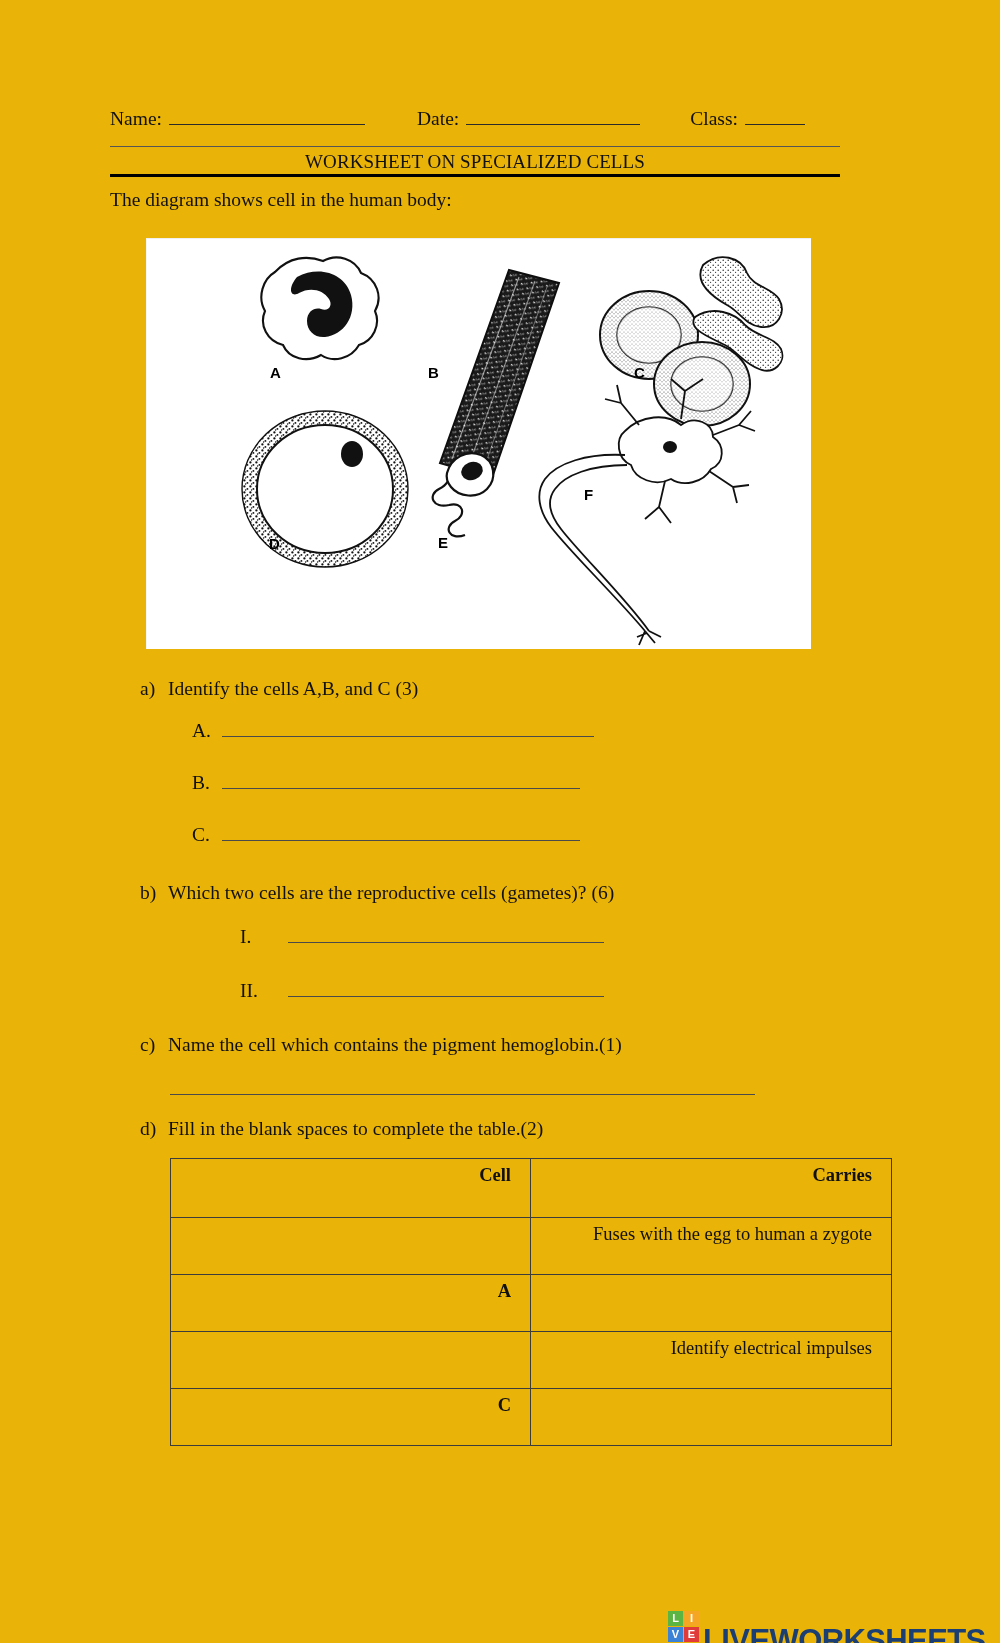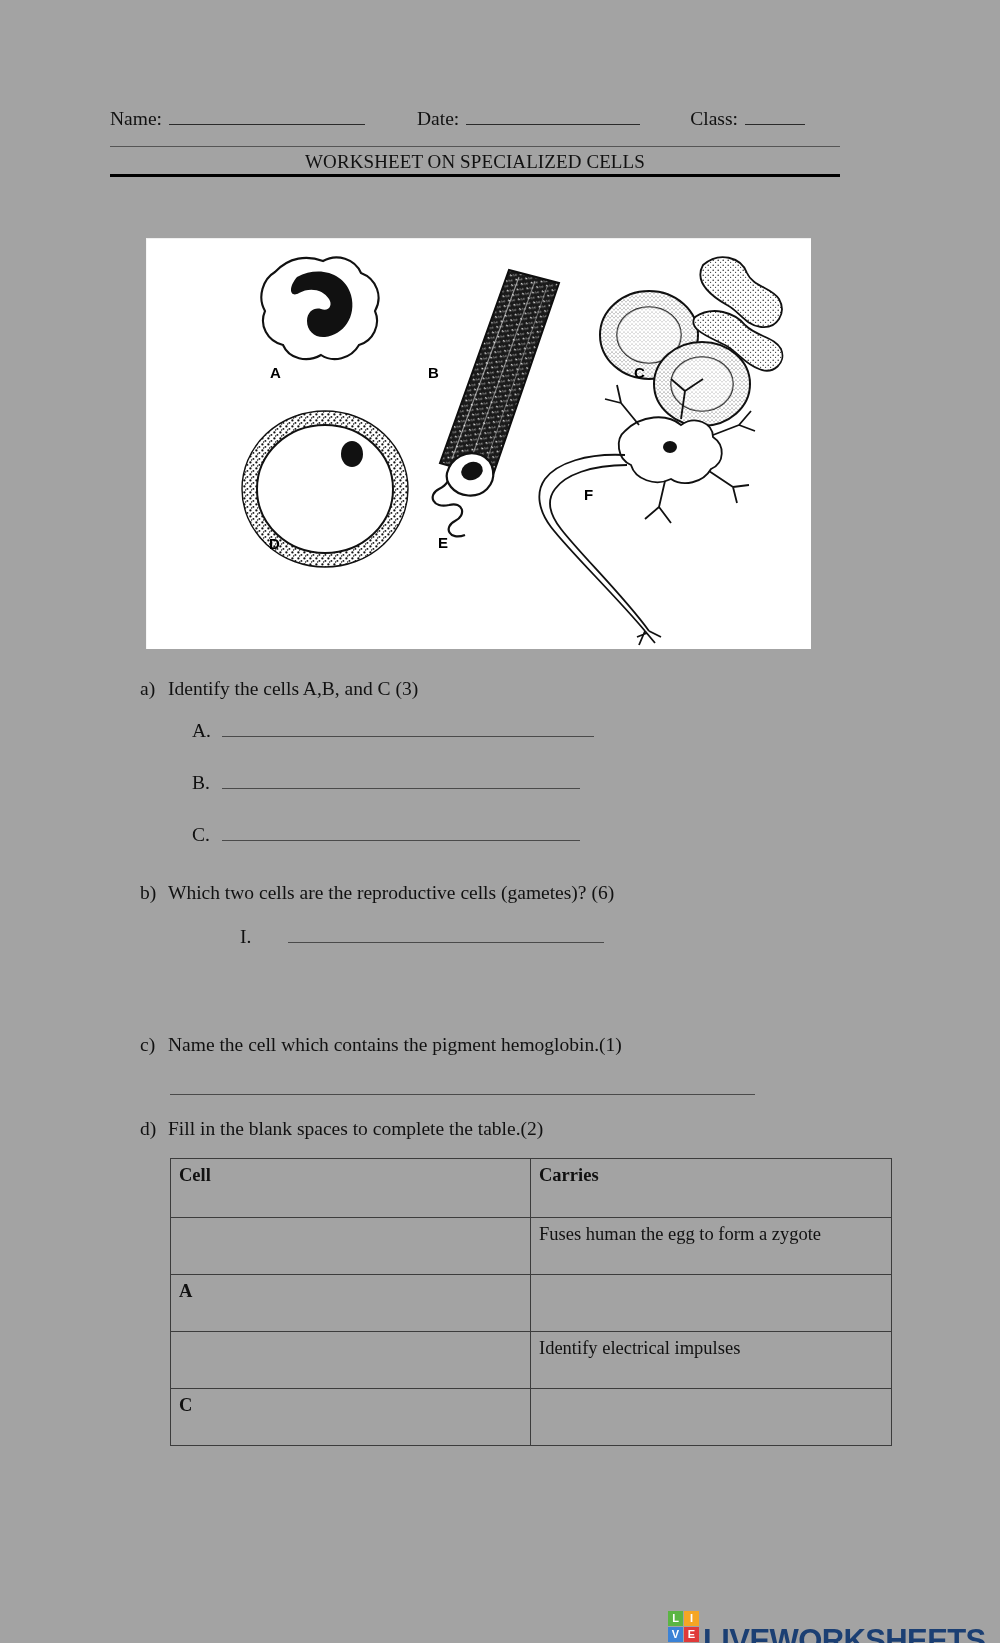--- a/index.html
+++ b/index.html
@@ -4,21 +4,21 @@
 <style>
   html, body {
     margin: 0;
     padding: 0;
     background: #ffffff;
   }
   .page {
     position: relative;
     width: 1000px;
     height: 1643px;
-    background: #a3a3a3;
+    background: #eab308;
     font-family: "Liberation Serif", "DejaVu Serif", serif;
     color: #111111;
     overflow: hidden;
   }
 
   
   .header-fields {
     position: absolute;
     left: 110px;
     top: 108px;
@@ -128,21 +128,21 @@
     position: absolute;
     left: 170px;
     top: 1158px;
     width: 665px;
     border-collapse: collapse;
     font-size: 18.5px;
     table-layout: fixed;
   }
   .fill-table td, .fill-table th {
     border: 1.2px solid #3c3c3c;
-    text-align: left;
+    text-align: right;
     vertical-align: top;
     padding: 6px 19px 0 8px;
   }
   .fill-table thead th {
     font-weight: bold;
     height: 52px;
   }
   .fill-table tbody td { height: 50px; }
   .col-cell { width: 332px; }
   .col-func { width: 333px; }
@@ -200,20 +200,21 @@
     <div class="field sp-class">
       <span class="field-label">Class:</span>
       <span class="blank-rule rule-class"></span>
     </div>
   </div>
 
   <div class="hdr-thin-line"></div>
   <div class="worksheet-title">WORKSHEET ON SPECIALIZED CELLS</div>
   <div class="hdr-thick-line"></div>
 
+  <div class="intro-line">The diagram shows cell in the human body:</div>
 
   <div class="diagram-frame">
     <svg width="664" height="410" viewBox="0 0 664 410" xmlns="http://www.w3.org/2000/svg">
       <defs>
         <pattern id="speckle" width="6" height="6" patternUnits="userSpaceOnUse">
           <rect width="6" height="6" fill="#ffffff"></rect>
           <circle cx="1.4" cy="1.4" r="1.15" fill="#111"></circle>
           <circle cx="4.4" cy="3.9" r="0.95" fill="#111"></circle>
           <circle cx="2.6" cy="5" r="0.7" fill="#111"></circle>
         </pattern>
@@ -332,20 +333,24 @@
 
   <div class="q" style="left:140px; top:882px;">
     <span class="q-marker">b)</span>
     <span class="q-text">Which two cells are the reproductive cells (gametes)? (6)</span>
   </div>
 
   <div class="sub" style="left:240px; top:926px;">
     <span class="sub-marker" style="width:48px;flex:0 0 48px;">I.</span>
     <span class="sub-rule" style="width:316px;"></span>
   </div>
+  <div class="sub" style="left:240px; top:980px;">
+    <span class="sub-marker" style="width:48px;flex:0 0 48px;">II.</span>
+    <span class="sub-rule" style="width:316px;"></span>
+  </div>
 
   <div class="q" style="left:140px; top:1034px;">
     <span class="q-marker">c)</span>
     <span class="q-text">Name the cell which contains the pigment hemoglobin.(1)</span>
   </div>
   <div class="long-rule" style="left:170px; top:1094px; width:585px;"></div>
 
   <div class="q" style="left:140px; top:1118px;">
     <span class="q-marker">d)</span>
     <span class="q-text">Fill in the blank spaces to complete the table.(2)</span>
@@ -354,21 +359,21 @@
   <table class="fill-table">
     <thead>
       <tr>
         <th class="col-cell">Cell</th>
         <th class="col-func">Carries</th>
       </tr>
     </thead>
     <tbody>
       <tr>
         <td class="col-cell cell-bold"></td>
-        <td class="col-func">Fuses human the egg to form a zygote</td>
+        <td class="col-func">Fuses with the egg to human a zygote</td>
       </tr>
       <tr>
         <td class="col-cell cell-bold">A</td>
         <td class="col-func"></td>
       </tr>
       <tr>
         <td class="col-cell cell-bold"></td>
         <td class="col-func">Identify electrical impulses</td>
       </tr>
       <tr>

